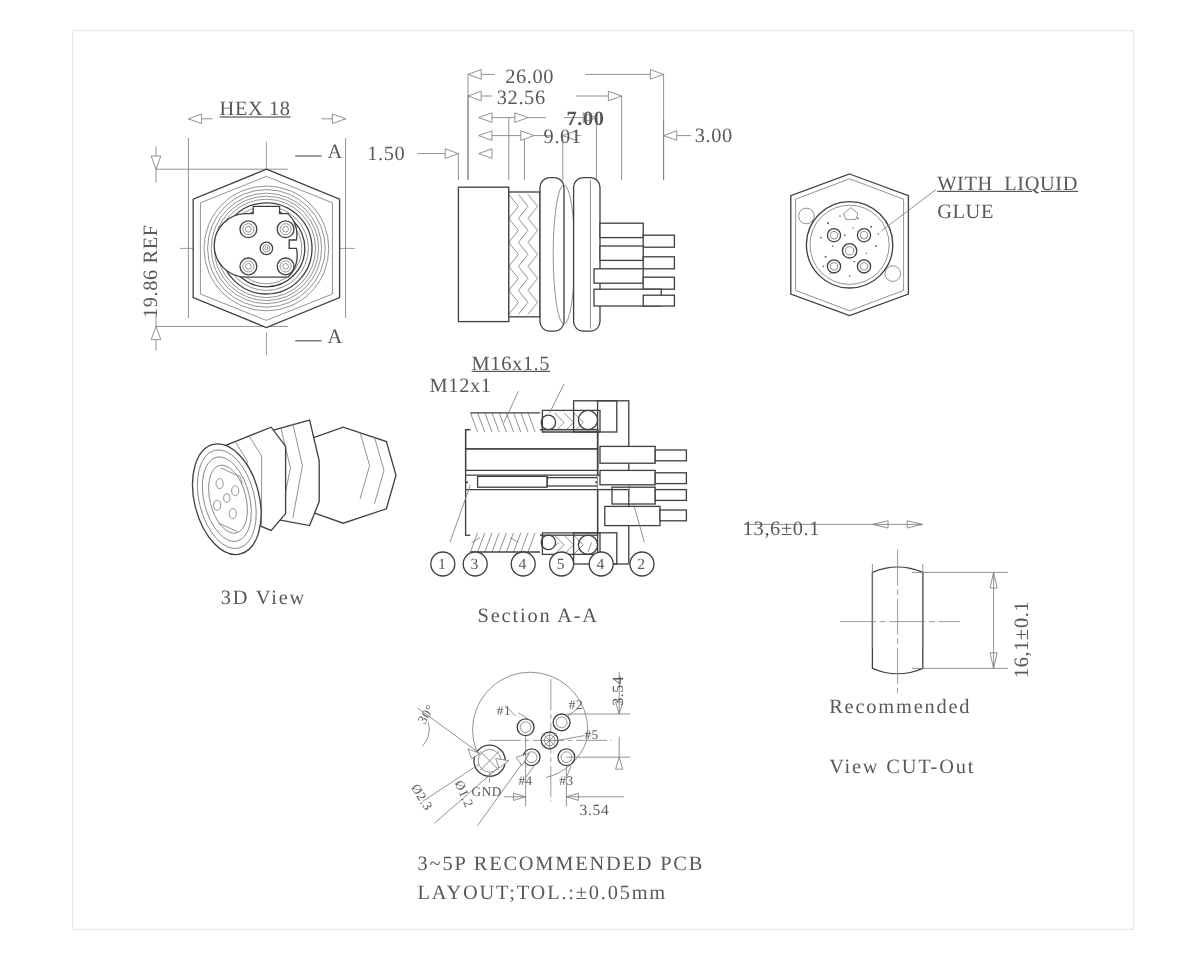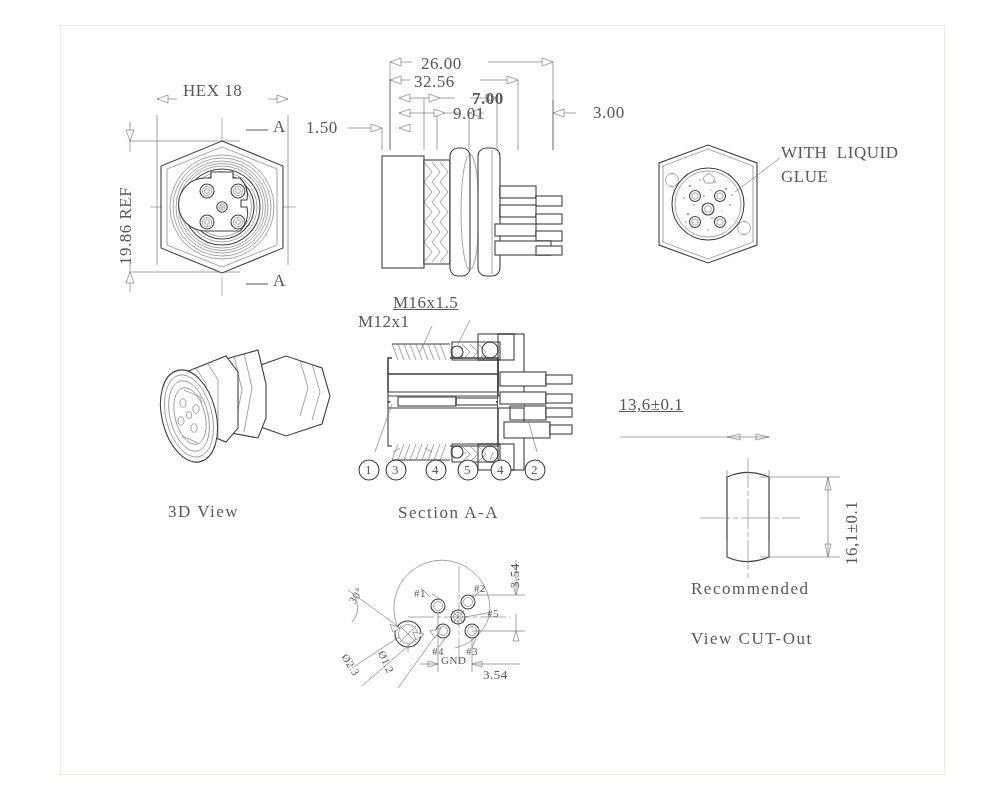--- a/index.html
+++ b/index.html
@@ -107,21 +107,21 @@
           <circle class="thin" cx="238" cy="222" r="4.6"></circle>
           <circle class="thin" cx="238" cy="222" r="2.4"></circle>
 
         <circle class="ln2 wh" cx="222" cy="207" r="5.2"></circle>
           <circle class="thin" cx="222" cy="207" r="3"></circle>
           <circle class="thin" cx="222" cy="207" r="1.3"></circle>
       </g>
     </g>
   </svg>
 
-  <div class="lbl dim" style="left:183px; top:82px;">HEX 18</div>
+  <div class="lbl dim" style="left:183px; top:82px;text-decoration:underline;">HEX 18</div>
   <div class="lbl dim rot90" style="left:117px; top:265px;">19.86 REF</div>
   <div class="lbl dim" style="left:273px; top:118px;">A</div>
   <div class="lbl dim" style="left:273px; top:272px;">A</div>
 
   <svg width="1000" height="800">
     <g>
 
       <line class="thin" x1="390" y1="62" x2="390" y2="150"></line>
       <line class="thin" x1="553" y1="62" x2="553" y2="150"></line>
       <line class="thin" x1="390" y1="80" x2="390" y2="150"></line>
@@ -193,21 +193,21 @@
       <rect class="ln2 wh" x="495" y="241" width="56" height="14"></rect>
       <rect class="ln2 wh" x="536" y="246" width="26" height="9"></rect>
     </g>
   </svg>
 
   <div class="lbl dim" style="left:421px; top:55px;">26.00</div>
   <div class="lbl dim" style="left:414px; top:73px;">32.56</div>
   <div class="lbl dim" style="left:472px; top:90px;font-weight:bold;">7.00</div>
   <div class="lbl dim" style="left:453px; top:105px;">9.01</div>
   <div class="lbl dim" style="left:306px; top:119px;">1.50</div>
-  <div class="lbl dim" style="left:579px; top:104px;margin-left:14px;">3.00</div>
+  <div class="lbl dim" style="left:579px; top:104px;">3.00</div>
 
   <svg width="1000" height="800">
     <g>
       <polygon class="ln2 wh" points="708,145 757,163 757,245 708,263 659,245 659,163"></polygon>
       <polygon class="thin" points="708,149 753,166 753,242 708,259 663,242 663,166"></polygon>
       <circle class="thin" cx="672" cy="180" r="6.5"></circle>
       <circle class="thin" cx="744" cy="228" r="6.5"></circle>
       <circle class="ln2 wh" cx="708" cy="204" r="36"></circle>
       <circle class="thin" cx="708" cy="204" r="33"></circle>
 
@@ -244,21 +244,21 @@
         <circle class="thin" cx="695" cy="222" r="3.2"></circle>
       <circle class="ln2 wh" cx="720" cy="222" r="5.5"></circle>
         <circle class="thin" cx="720" cy="222" r="3.2"></circle>
       <circle class="ln2 wh" cx="708" cy="209" r="6"></circle>
         <circle class="thin" cx="708" cy="209" r="3.4"></circle>
 
       <line class="thin" x1="735" y1="192" x2="780" y2="158"></line>
     </g>
   </svg>
 
-  <div class="lbl dim" style="left:781px; top:144px;">WITH  LIQUID</div>
+  <div class="lbl dim" style="left:781px; top:144px;text-decoration:underline;">WITH  LIQUID</div>
   <div class="lbl dim" style="left:781px; top:168px;">GLUE</div>
 
   <svg width="1000" height="800">
     <g>
 
       <path class="ln2 wh" d="M252,368 L286,356 L322,368 L330,396 L322,424 L286,436 L252,424 L244,396 Z"></path>
       <path class="thin" d="M300,360 L308,388 L300,416 M312,364 L320,392 L312,420"></path>
 
       <path class="ln2 wh" d="M215,362 L258,350 L266,384 L266,418 L258,438 L215,430 Z"></path>
       <path class="thin" d="M224,358 L232,392 L224,428 M234,356 L242,390 L234,430 M244,353 L252,388 L244,432"></path>
@@ -274,21 +274,21 @@
       <ellipse class="thin" cx="183" cy="403" rx="3" ry="4.2"></ellipse>
       <ellipse class="thin" cx="196" cy="409" rx="3" ry="4.2"></ellipse>
       <ellipse class="thin" cx="181" cy="421" rx="3" ry="4.2"></ellipse>
       <ellipse class="thin" cx="194" cy="428" rx="3" ry="4.2"></ellipse>
       <ellipse class="thin" cx="189" cy="415" rx="2.6" ry="3.6"></ellipse>
       <path class="thin" d="M184,390 L200,397 L202,403"></path>
       <path class="thin" d="M182,436 L198,443"></path>
     </g>
   </svg>
 
-  <div class="lbl cap" style="left:168px; top:489px;margin-top:14px;">3D View</div>
+  <div class="lbl cap" style="left:184px; top:489px;">3D View</div>
 
   <svg width="1000" height="800">
     <defs>
       <pattern id="h45" width="7" height="7" patternUnits="userSpaceOnUse" patternTransform="rotate(45)">
         <line x1="0" y1="0" x2="0" y2="7" stroke="#6e6e70" stroke-width="0.6"></line>
       </pattern>
       <pattern id="h135" width="7" height="7" patternUnits="userSpaceOnUse" patternTransform="rotate(-45)">
         <line x1="0" y1="0" x2="0" y2="7" stroke="#6e6e70" stroke-width="0.6"></line>
       </pattern>
       <pattern id="xh" width="6" height="6" patternUnits="userSpaceOnUse" patternTransform="rotate(45)">
@@ -453,26 +453,28 @@
       <path class="thin" d="M472,664 L482,661 L482,667 Z" fill="#58585a"></path>
       <line class="thin" x1="490" y1="664" x2="520" y2="664"></line>
     </g>
   </svg>
 
   <div class="lbl tiny" style="left:414px; top:588px;">#1</div>
   <div class="lbl tiny" style="left:474px; top:583px;">#2</div>
   <div class="lbl tiny" style="left:487px; top:608px;">#5</div>
   <div class="lbl tiny" style="left:432px; top:646px;">#4</div>
   <div class="lbl tiny" style="left:466px; top:646px;">#3</div>
-  <div class="lbl tiny" style="left:393px; top:655px;margin-left:48px;">GND</div>
+  <div class="lbl tiny" style="left:393px; top:655px;">GND</div>
   <div class="lbl tiny" style="left:347px; top:600px; transform:rotate(-58deg); transform-origin:left top;">30°</div>
   <div class="lbl tiny" style="left:349px; top:652px; transform:rotate(58deg); transform-origin:left top;">Ø2.3</div>
   <div class="lbl tiny" style="left:386px; top:649px; transform:rotate(66deg); transform-origin:left top;">Ø1.2</div>
   <div class="lbl small rot90" style="left:508px; top:588px;">3.54</div>
   <div class="lbl small" style="left:483px; top:668px;">3.54</div>
+  <div class="lbl cap" style="left:348px; top:711px;">3~5P RECOMMENDED PCB</div>
+  <div class="lbl cap" style="left:348px; top:735px;">LAYOUT;TOL.:±0.05mm</div>
 
   <svg width="1000" height="800">
     <g>
 
       <path class="ln2 wh" d="M727,477
             A52,52 0 0 1 769,477
             L769,557
             A52,52 0 0 1 727,557 Z"></path>
 
       <line class="ctr" x1="748" y1="458" x2="748" y2="578" stroke-dasharray="30,3,5,3"></line>
@@ -486,18 +488,18 @@
       <path class="thin" d="M769,437 L756,434 L756,440 Z" fill="#58585a"></path>
 
       <line class="thin" x1="760" y1="477" x2="840" y2="477"></line>
       <line class="thin" x1="760" y1="557" x2="840" y2="557"></line>
       <line class="thin" x1="828" y1="477" x2="828" y2="557"></line>
       <path class="thin" d="M828,477 L825,490 L831,490 Z" fill="#58585a"></path>
       <path class="thin" d="M828,557 L825,544 L831,544 Z" fill="#58585a"></path>
     </g>
   </svg>
 
-  <div class="lbl dim" style="left:619px; top:396px;text-decoration:underline;">13,6±0.1</div>
+  <div class="lbl dim" style="left:619px; top:432px;">13,6±0.1</div>
   <div class="lbl dim rot90" style="left:843px; top:565px;">16,1±0.1</div>
   <div class="lbl cap" style="left:691px; top:580px;">Recommended</div>
   <div class="lbl cap" style="left:691px; top:630px;">View CUT-Out</div>
 
 </div>
 
 </body></html>

